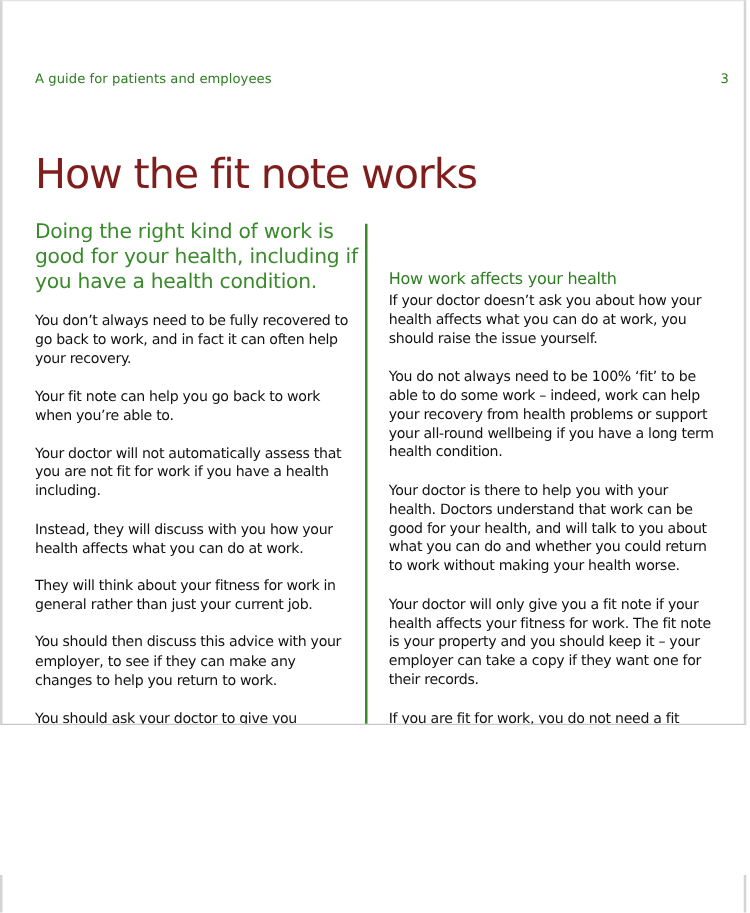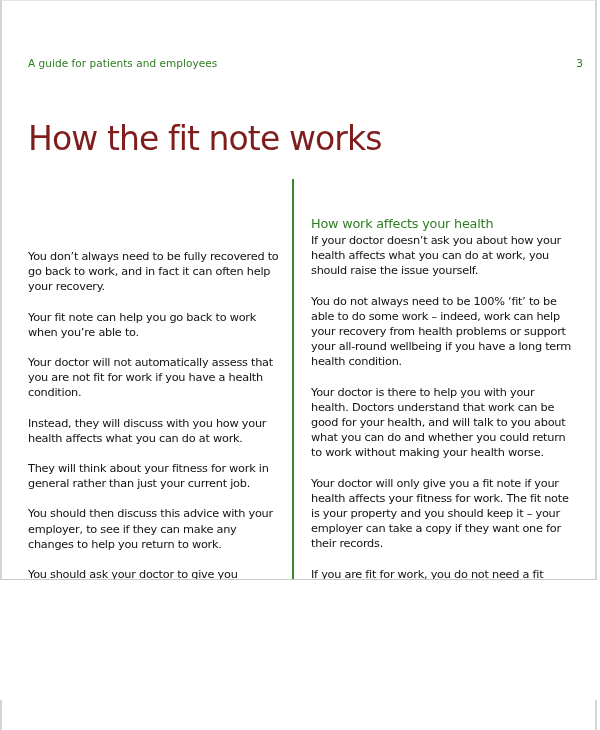--- a/index.html
+++ b/index.html
@@ -24,25 +24,26 @@
 </style>
 </head>
 <body>
 
 <div class="page">
   <div class="running-head">A guide for patients and employees</div>
   <div class="page-num">3</div>
 
   <h1 class="title" style="margin:0;">How the fit note works</h1>
 
+  <div class="lead">Doing the right kind of work is good for your health, including if you have a health condition.</div>
 
   <div class="col-left">
     <p>You don’t always need to be fully recovered to go back to work, and in fact it can often help your recovery.</p>
     <p>Your fit note can help you go back to work when you’re able to.</p>
-    <p>Your doctor will not automatically assess that you are not fit for work if you have a health condition.</p>
+    <p>Your doctor will not automatically assess that you are not fit for work if you have a health including.</p>
     <p>Instead, they will discuss with you how your health affects what you can do at work.</p>
     <p>They will think about your fitness for work in general rather than just your current job.</p>
     <p>You should then discuss this advice with your employer, to see if they can make any changes to help you return to work.</p>
     <p>You should ask your doctor to give you practical advice in the fit note about what you can do at work, rather than simply record your health condition.</p>
   </div>
 
   <div class="divider"></div>
 
   <div class="col-right">
     <h3>How work affects your health</h3>

